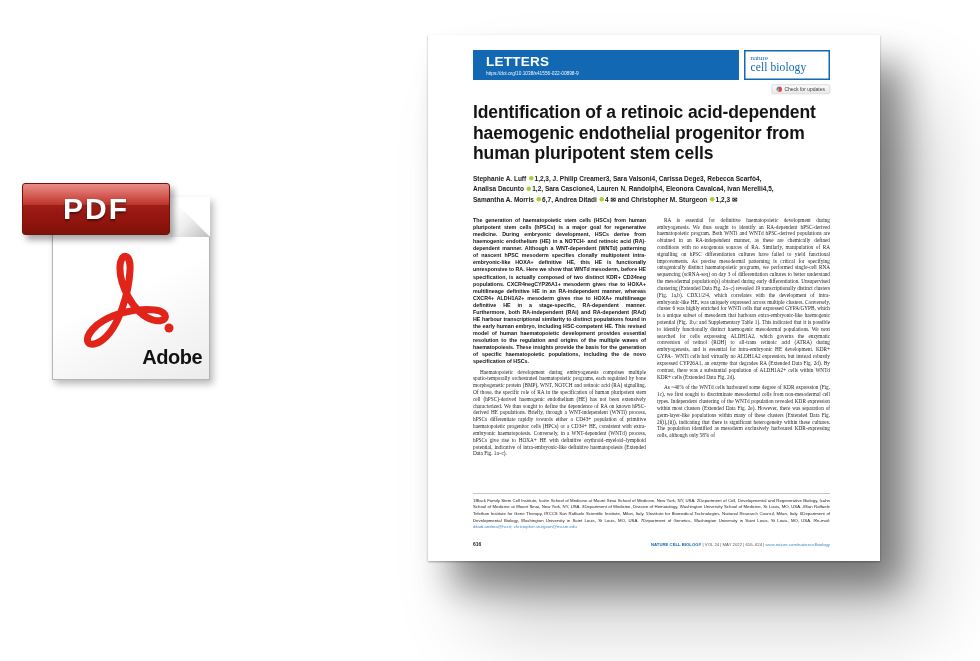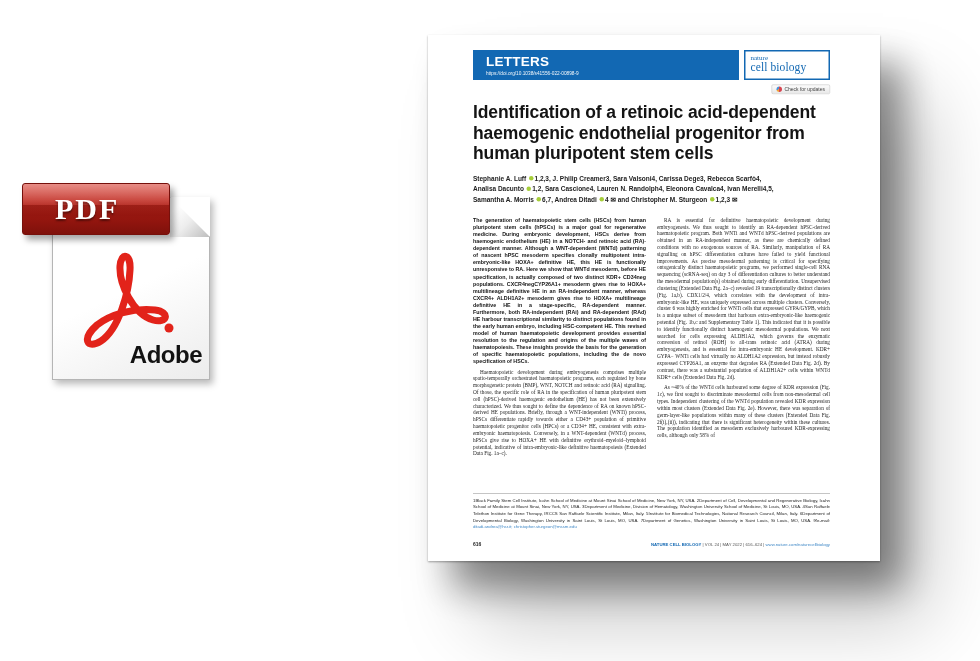--- a/index.html
+++ b/index.html
@@ -14,31 +14,30 @@
     border:1px solid #b5b5b5;
     box-shadow:3px 4px 7px rgba(0,0,0,.28);
   }
   .fold-mask { position:absolute; top:-1px; right:-1px; width:40px; height:40px;
     background:#ffffff; clip-path:polygon(0 0,100% 0,100% 100%); }
   .fold { position:absolute; top:-1px; right:-1px; width:40px; height:40px;
     clip-path:polygon(0 0,100% 100%,0 100%);
     background:linear-gradient(315deg,#bdbdbd 0%,#ededed 45%,#ffffff 78%); }
   .swoosh { position:absolute; left:8px; top:42px; width:132px; height:120px; }
   .adobe-word { position:absolute; right:7px; bottom:10px;
-    font-weight:700; font-size:24px; letter-spacing:-0.5px; color:#121212;
+    font-weight:700; font-size:20px; letter-spacing:-0.5px; color:#121212;
     font-family:"Liberation Sans",sans-serif; }
   .pdf-banner {
     position:absolute; left:0; top:0; width:148px; height:52px; box-sizing:border-box;
-    display:flex; align-items:center; padding-left:32px;
+    display:flex; align-items:center; padding-left:40px;
     background:
       linear-gradient(rgba(255,255,255,.38) 0%, rgba(255,255,255,.08) 42%, rgba(0,0,0,.12) 43%, rgba(0,0,0,0) 70%),
       linear-gradient(#d9473c 0%, #c22a20 30%, #9a1710 62%, #7f110b 100%);
     border:1px solid #76100b; border-radius:3px;
     box-shadow:4px 5px 6px rgba(0,0,0,.35);
-    font-family:Liberation Serif, serif;
   }
   .pdf-banner span { font-weight:700; font-size:30px; letter-spacing:2px; color:#ffffff;
     text-shadow:0 2px 2px rgba(0,0,0,.45); }
 
   
   .paper-wrap { position:absolute; left:428px; top:35px; width:364px; height:526px; }
   .paper {
     width:904px; height:1052px; transform:scale(0.5); transform-origin:0 0;
     background:#ffffff; box-sizing:border-box; padding:0 100px 0 90px;
     box-shadow:

